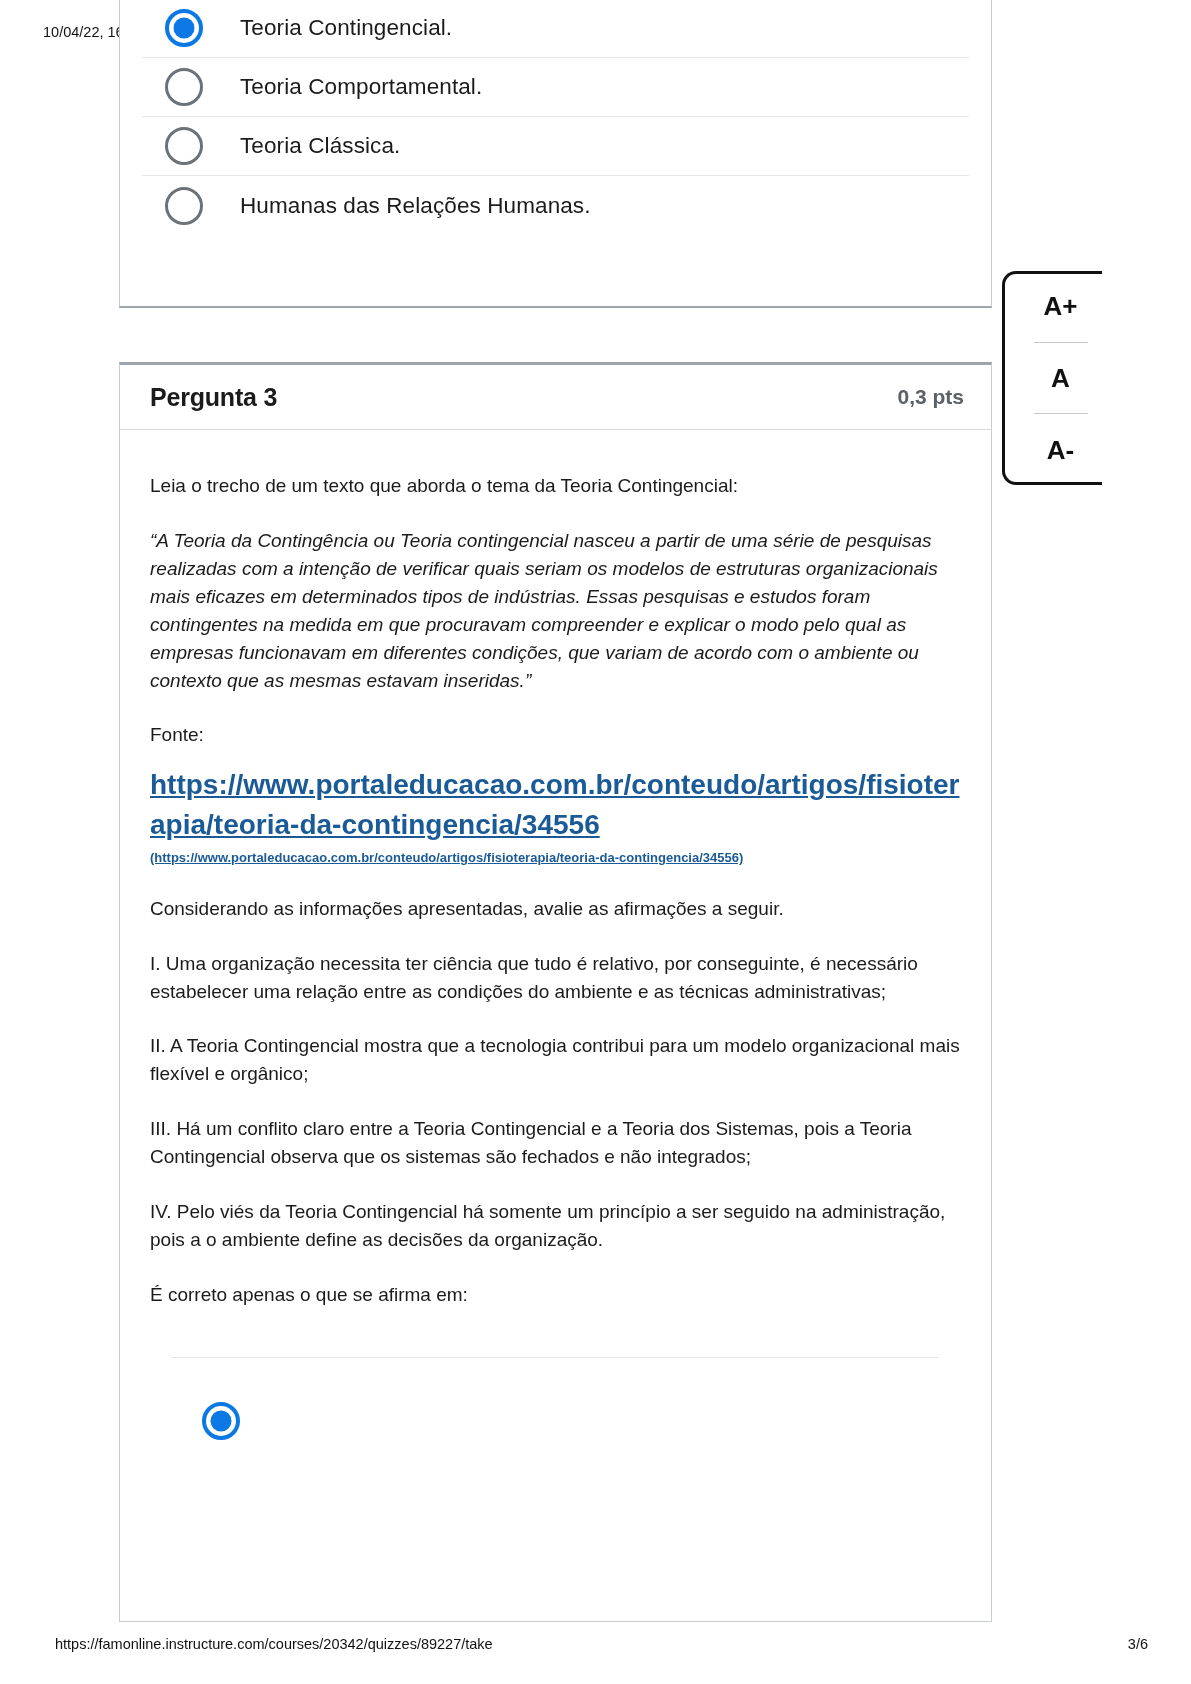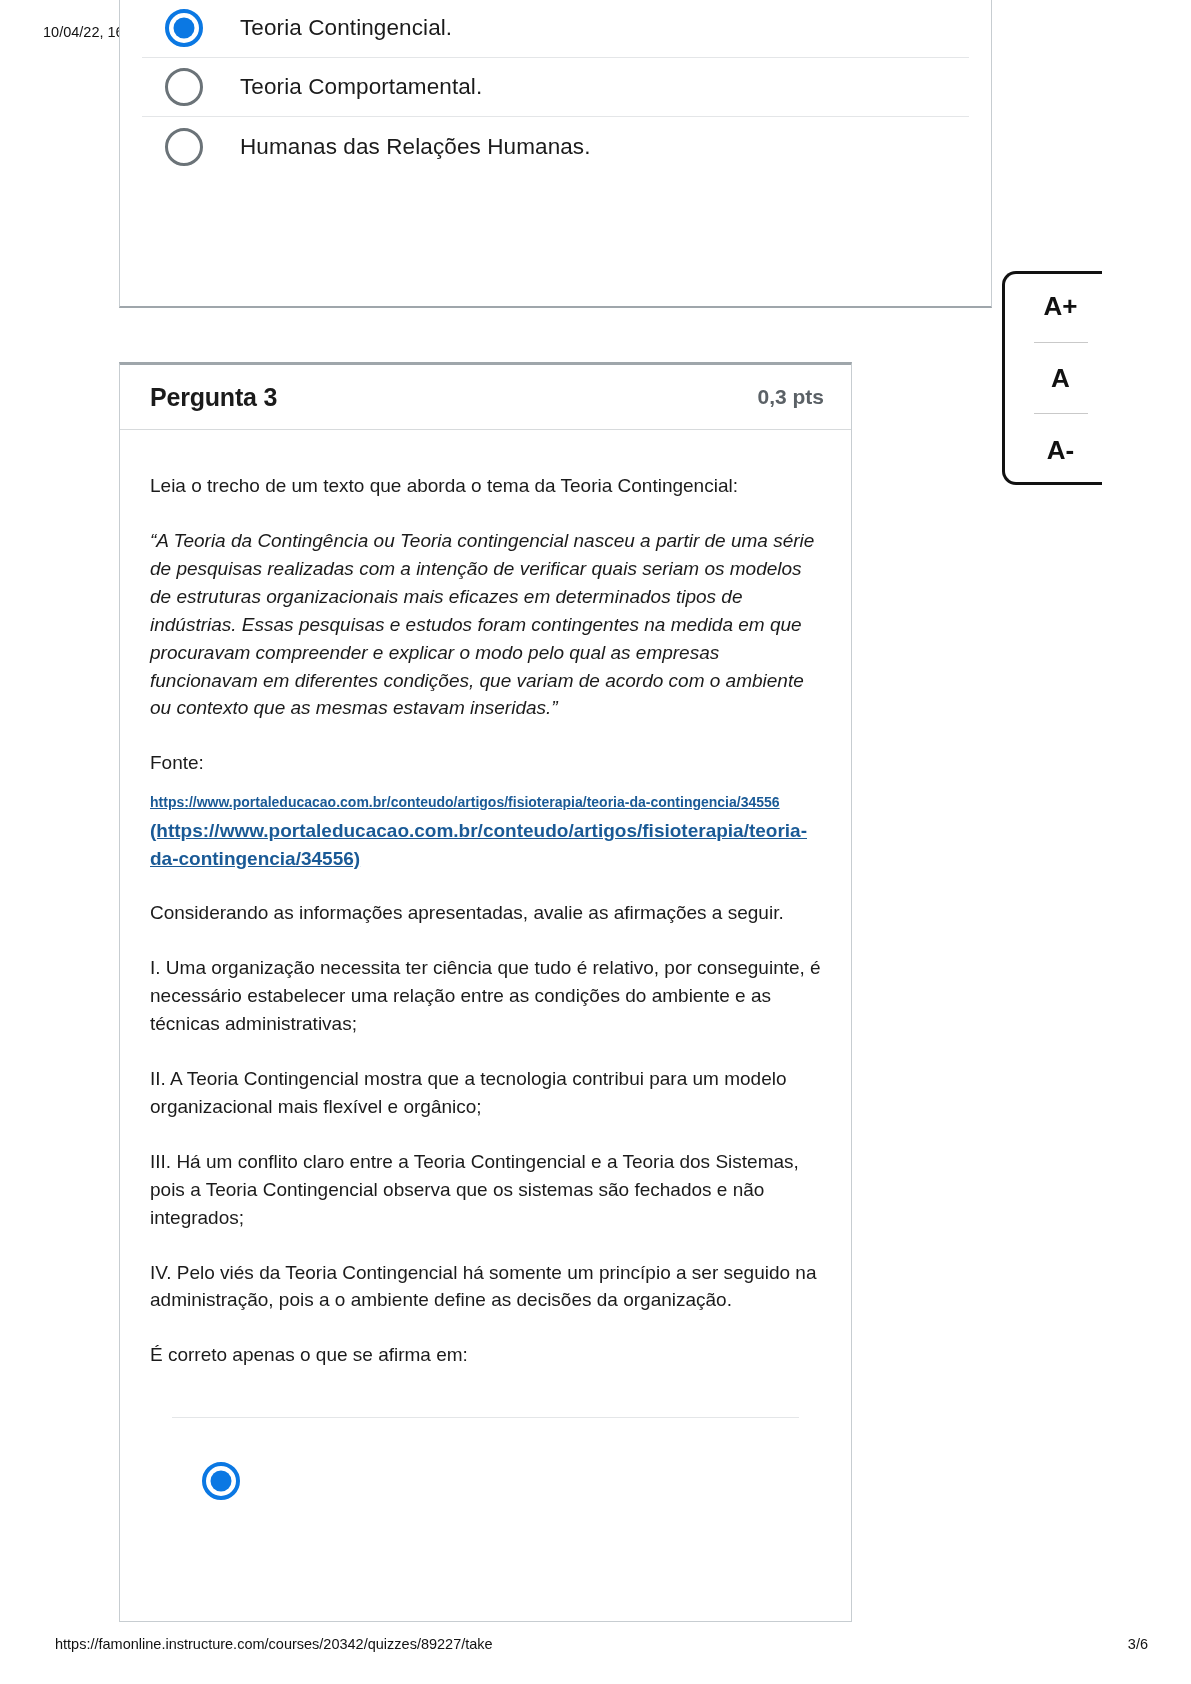--- a/index.html
+++ b/index.html
@@ -104,21 +104,21 @@
     font-size: 22.5px;
     color: #1b1b1b;
     letter-spacing: 0.1px;
   }
 
   
   #question-box {
     position: absolute;
     left: 119px;
     top: 362px;
-    width: 733px;
+    width: 873px;
     min-height: 1260px;
     border: 1px solid #c7cdd1;
     border-top: 3px solid #9fa6ab;
     background: #ffffff;
   }
   .q-header {
     height: 65px;
     display: flex;
     align-items: center;
     justify-content: space-between;
@@ -151,26 +151,26 @@
   }
   .q-body p.tight { margin-bottom: 16px; }
   a.srclink {
     color: #1a5a96;
     font-weight: bold;
     text-decoration: underline;
     word-break: break-all;
   }
   p.link-main {
     margin: 0 0 4px 0;
-    font-size: 14px;
+    font-size: 28px;
     line-height: 1.42;
   }
   p.link-paren {
     margin: 0 8px 27px 0;
-    font-size: 19px;
+    font-size: 13px;
     line-height: 1.45;
   }
   .answers-divider {
     margin: 48px 22px 0 22px;
     border-top: 1px solid #e4e6e8;
   }
   .partial-radio-wrap {
     margin: 44px 0 0 0;
     padding-left: 52px;
     height: 40px;
@@ -267,20 +267,24 @@
     <div class="answer-row">
       <div class="radio selected"></div>
       <div class="answer-text">Teoria Contingencial.</div>
     </div>
 
     <div class="answer-row">
       <div class="radio"></div>
       <div class="answer-text">Teoria Comportamental.</div>
     </div>
 
+    <div class="answer-row">
+      <div class="radio"></div>
+      <div class="answer-text">Teoria Clássica.</div>
+    </div>
 
     <div class="answer-row last">
       <div class="radio"></div>
       <div class="answer-text">Humanas das Relações Humanas.</div>
     </div>
 
   </div>
 </div>
 
 <div id="question-box">

